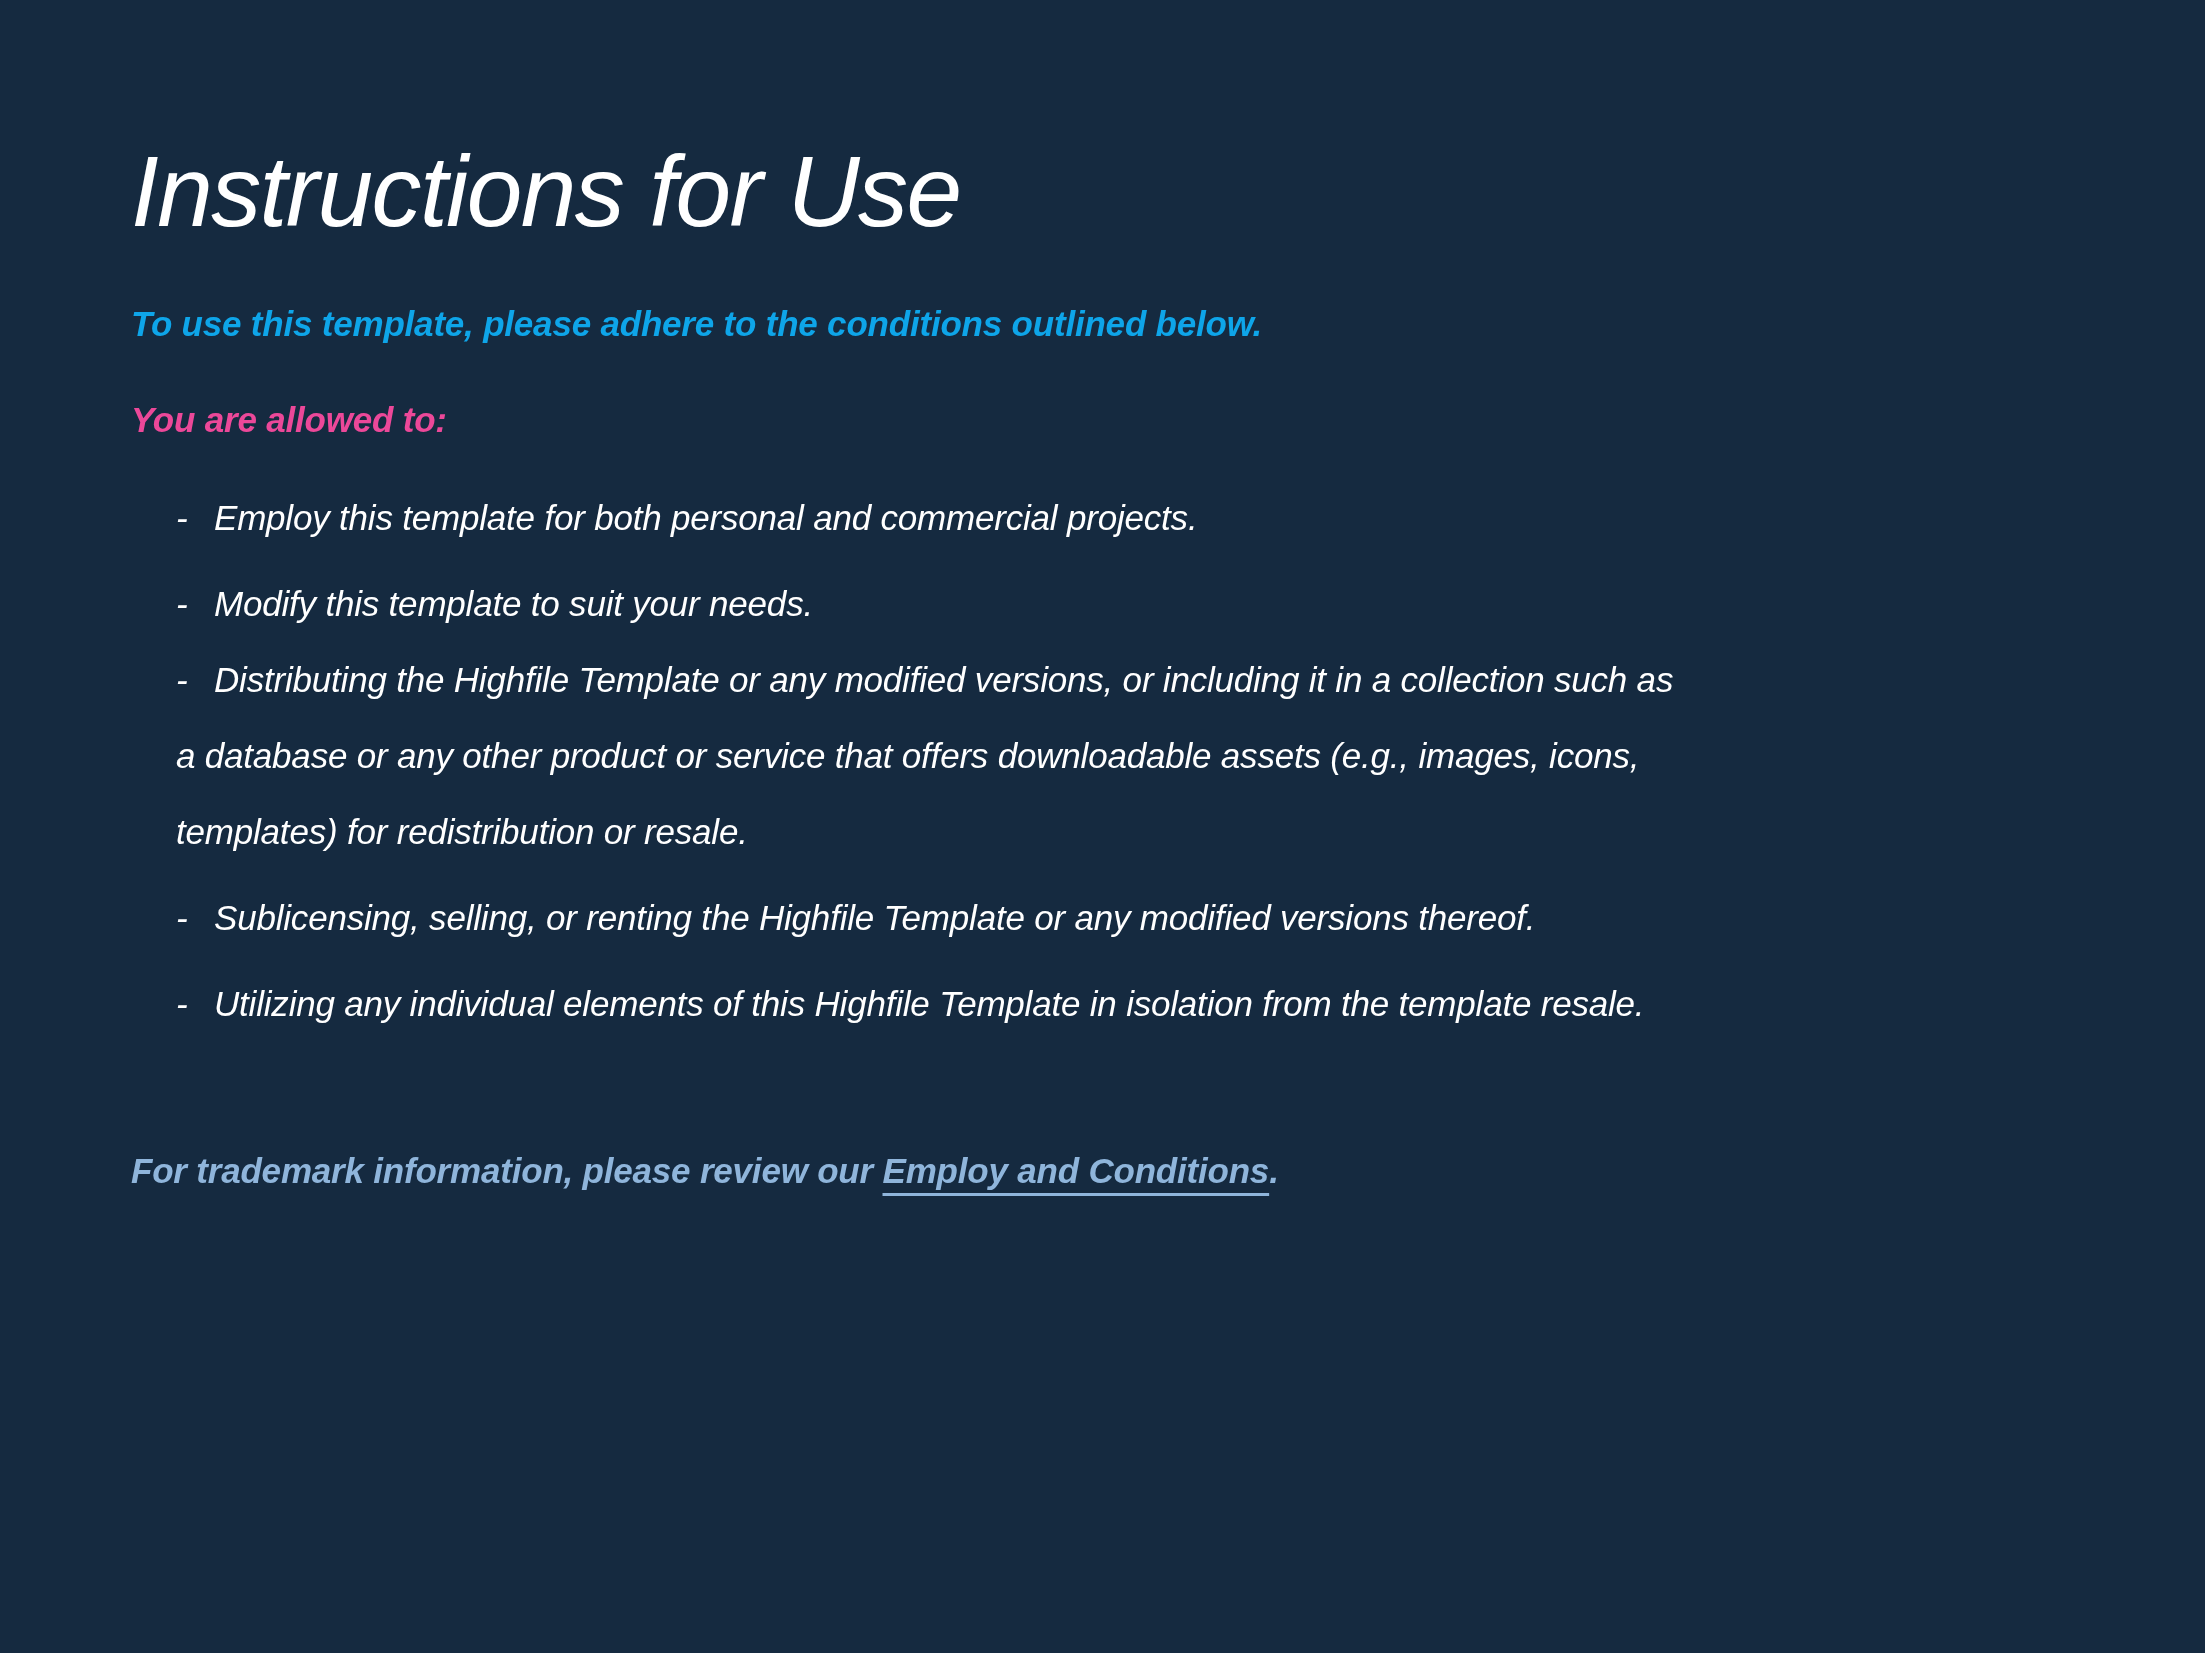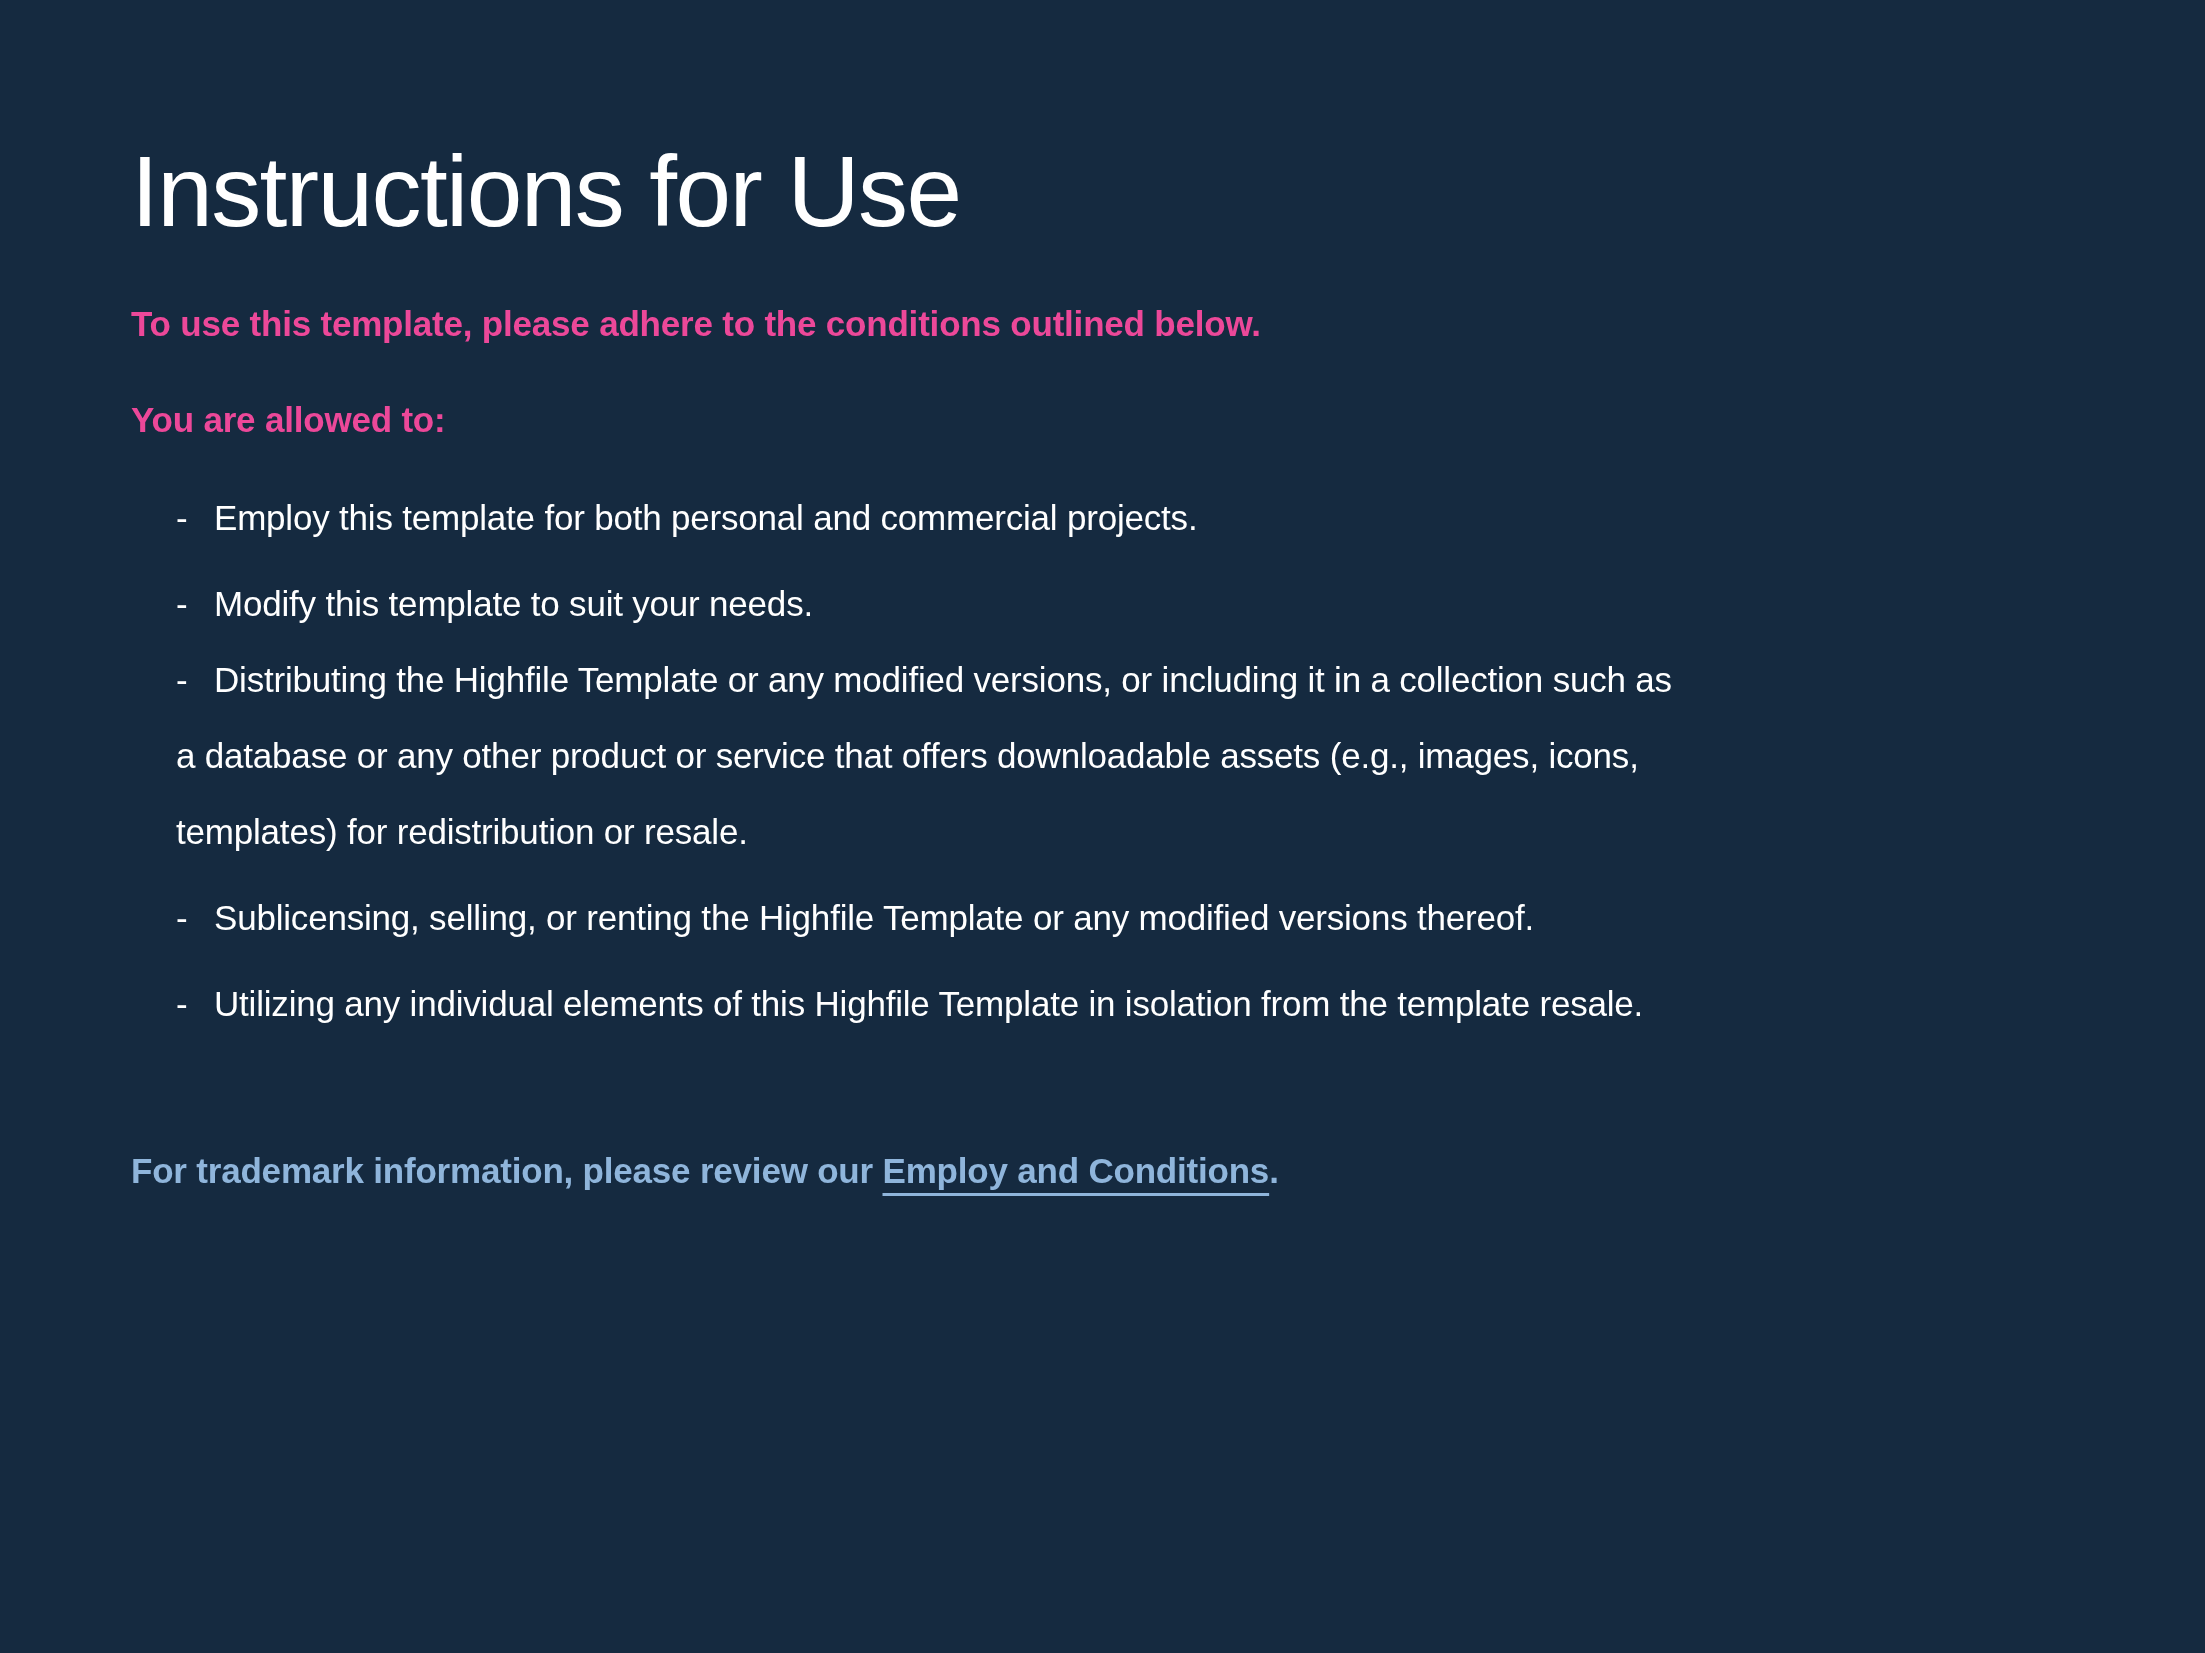--- a/index.html
+++ b/index.html
@@ -11,35 +11,36 @@
     overflow: hidden;
   }
   .slide {
     position: relative;
     width: 1831px;
     height: 1654px;
     box-sizing: border-box;
     padding: 134px 131px 0 131px;
     font-family: "Liberation Sans", sans-serif;
     color: #FFFFFF;
+    font-style: italic;
   }
   .page-title {
     font-size: 100px;
     font-weight: 400;
     line-height: 1.15;
     letter-spacing: -1.6px;
     color: #FFFFFF;
     margin: 0;
   }
   .intro {
     margin: 37px 0 20px 0;
     font-size: 35px;
     font-weight: 700;
     line-height: 76px;
-    color: #ec4899;
+    color: #0ea5e9;
     letter-spacing: -0.2px;
   }
   .section-heading {
     font-size: 35px;
     font-weight: 700;
     line-height: 76px;
     color: #ec4899;
     margin: 0 0 21.5px 0;
     letter-spacing: -0.2px;
   }

